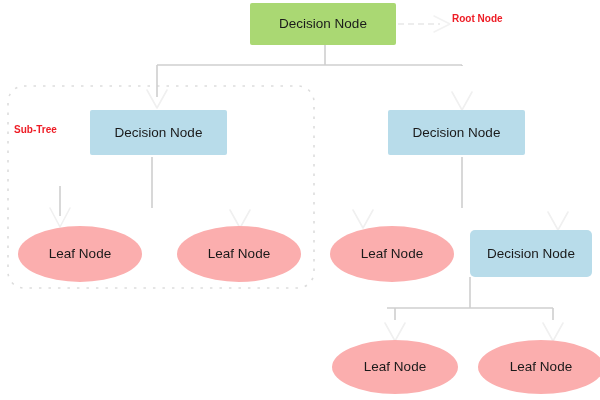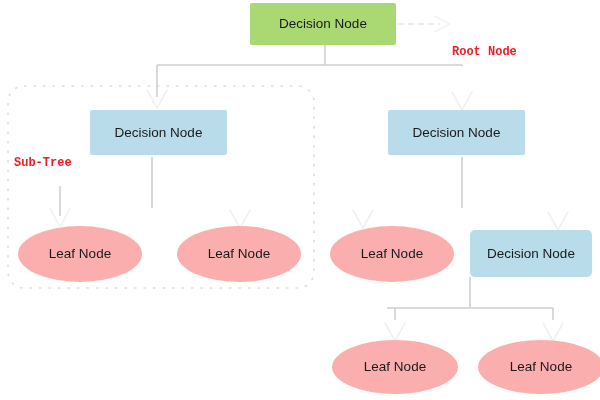--- a/index.html
+++ b/index.html
@@ -36,25 +36,24 @@
     white-space: nowrap;
   }
   .node-rect {
     border-radius: 2px;
   }
   .node-ellipse {
     border-radius: 50%;
   }
   .label-free {
     position: absolute;
-    font-family: Liberation Mono, monospace;
-    font-size: 12px;
+    font-family: Liberation Sans, sans-serif;
+    font-size: 10px;
     font-weight: bold;
     white-space: nowrap;
-    margin-top: 32px;
   }
 </style>
 </head>
 <body>
 
 <div id="canvas">
 
   <svg id="svg-layer" viewBox="0 0 600 400" xmlns="http://www.w3.org/2000/svg">
 
     <rect x="8" y="86" width="306" height="202" rx="16" ry="16" fill="none" stroke="#dddddd" stroke-width="1.6" stroke-dasharray="2.5 7"></rect>

